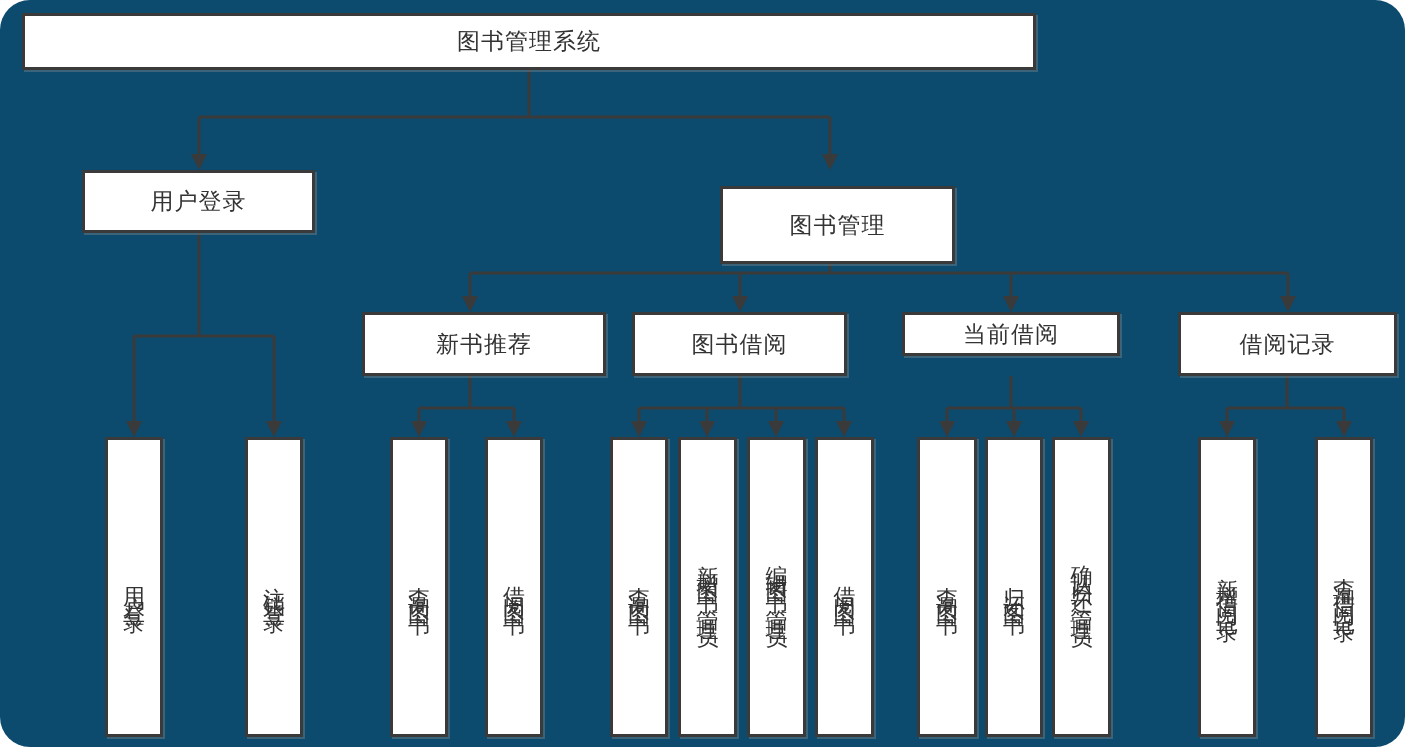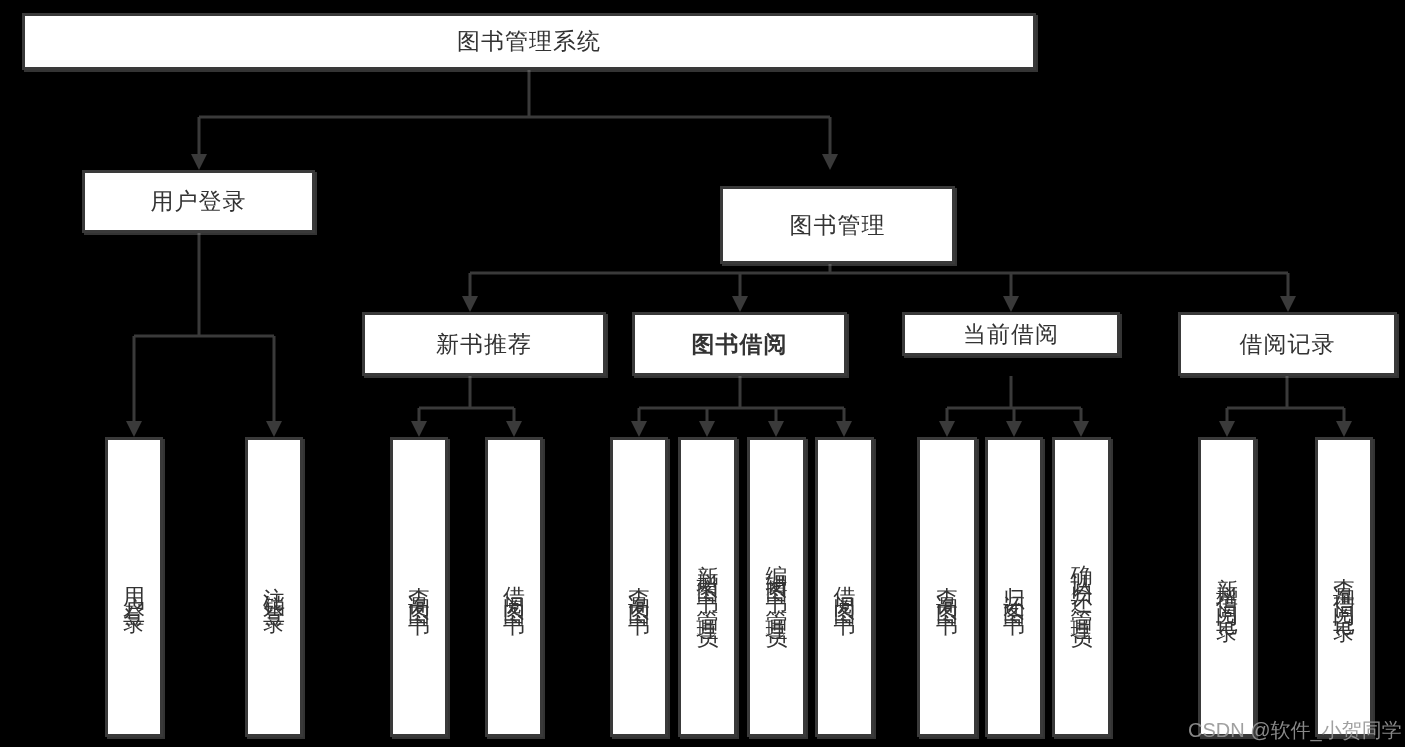--- a/index.html
+++ b/index.html
@@ -1,18 +1,18 @@
 <!DOCTYPE html>
 <html><head>
 <meta charset="utf-8">
 <style>
   html,body{margin:0;padding:0;background:#fff;}
   #stage{
-    position:relative; width:1405px; height:747px; background:#000000;
-    font-family:"Liberation Sans", sans-serif; overflow:hidden;
+    position:relative; width:1405px; height:747px; background:#0c4a6e;
+    font-family:"Liberation Sans", sans-serif; overflow:hidden;border-radius:30px;
   }
   #wires{position:absolute; left:0; top:0; z-index:1;}
   .node{
     position:absolute; z-index:2; background:#ffffff;
     border:3px solid #3a3a3a; box-sizing:border-box;
     display:flex; align-items:center; justify-content:center;
     color:#333333; box-shadow:2px 2px 0 rgba(150,150,150,0.35);
   }
   .h{font-size:23px; letter-spacing:1px; white-space:nowrap;}
   .v{
@@ -20,21 +20,21 @@
     font-size:22px; letter-spacing:9px; line-height:1;
     top:437px; height:300px; width:58px;
   }
   
   #root{left:22px; top:13px; width:1014px; height:57px;}
   
   #user-login{left:82px; top:170px; width:233px; height:63px;}
   #book-mgmt{left:720px; top:170px; width:235px; height:78px;margin-top:16px;}
   
   #new-book{left:362px; top:312px; width:244px; height:64px;}
-  #book-borrow{left:632px; top:312px; width:215px; height:64px;font-weight:bold;}
+  #book-borrow{left:632px; top:312px; width:215px; height:64px;}
   #current-borrow{left:902px; top:312px; width:218px; height:44px;}
   #borrow-records{left:1178px; top:312px; width:219px; height:64px;}
   
   #leaf-a1{left:105px;} #leaf-a2{left:245px;}
   #leaf-b1{left:390px;} #leaf-b2{left:485px;}
   #leaf-c1{left:610px;} #leaf-c2{left:678px;width:59px;}
   #leaf-c3{left:747px;width:59px;} #leaf-c4{left:815px;width:59px;}
   #leaf-d1{left:917px;width:60px;} #leaf-d2{left:985px;}
   #leaf-d3{left:1052px;width:59px;}
   #leaf-e1{left:1198px;} #leaf-e2{left:1315px;}
@@ -102,14 +102,13 @@
   <div id="leaf-c3" class="node v">编辑图书（管理员）</div>
   <div id="leaf-c4" class="node v">借阅图书</div>
 
   <div id="leaf-d1" class="node v">查询图书</div>
   <div id="leaf-d2" class="node v">归还图书</div>
   <div id="leaf-d3" class="node v">确认归还（管理员）</div>
 
   <div id="leaf-e1" class="node v">新增借阅记录</div>
   <div id="leaf-e2" class="node v">查询借阅记录</div>
 
-  <div id="watermark">CSDN @软件_小贺同学</div>
 </div>
 
 </body></html>

